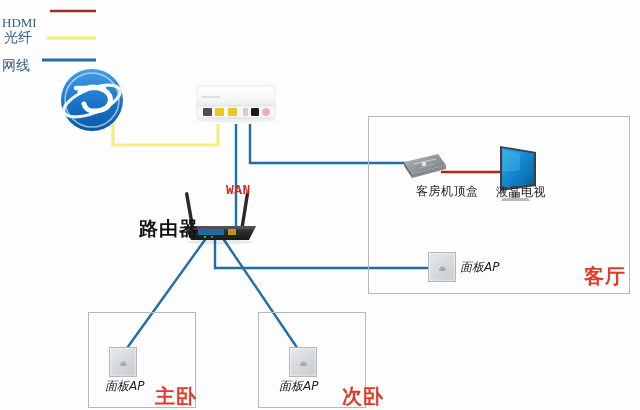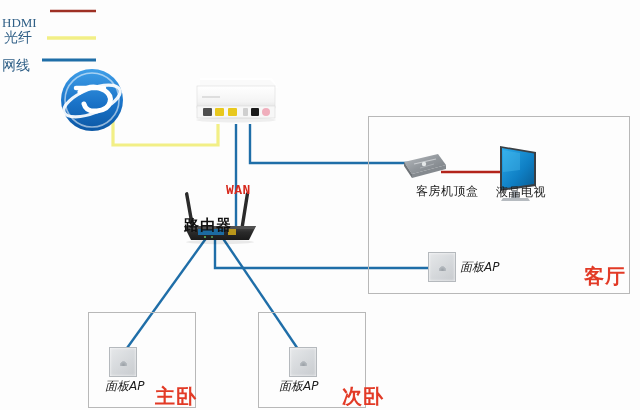--- a/index.html
+++ b/index.html
@@ -37,26 +37,25 @@
     font-family: "DejaVu Sans", sans-serif;
   }
   
   .cap {
     font-size: 12px;
     color: #1c1c1c;
     font-family: "DejaVu Sans", sans-serif;
     letter-spacing: 0.5px;
   }
   .cap-router {
-    font-size: 15px;
+    font-size: 19px;
     font-weight: bold;
     color: #111;
-    font-family: Liberation Mono, monospace;
+    font-family: Liberation Serif, serif;
     letter-spacing: 1px;
-    margin-left: 45px;
   }
   .room-tag {
     font-size: 20px;
     font-weight: bold;
     color: #e23a26;
     font-family: "DejaVu Sans", sans-serif;
     letter-spacing: 1px;
   }
   .wan-tag {
     font-size: 13px;

